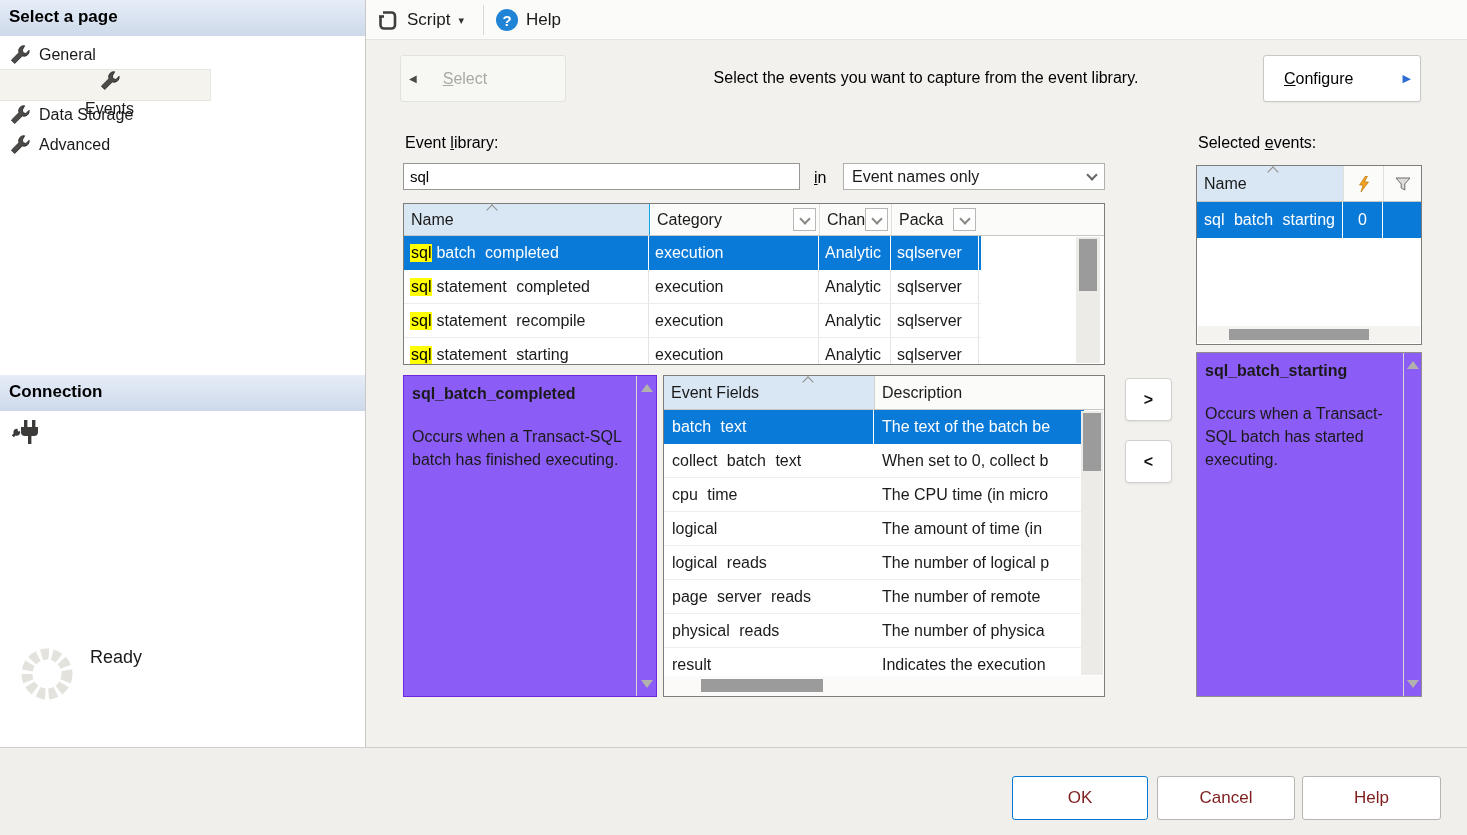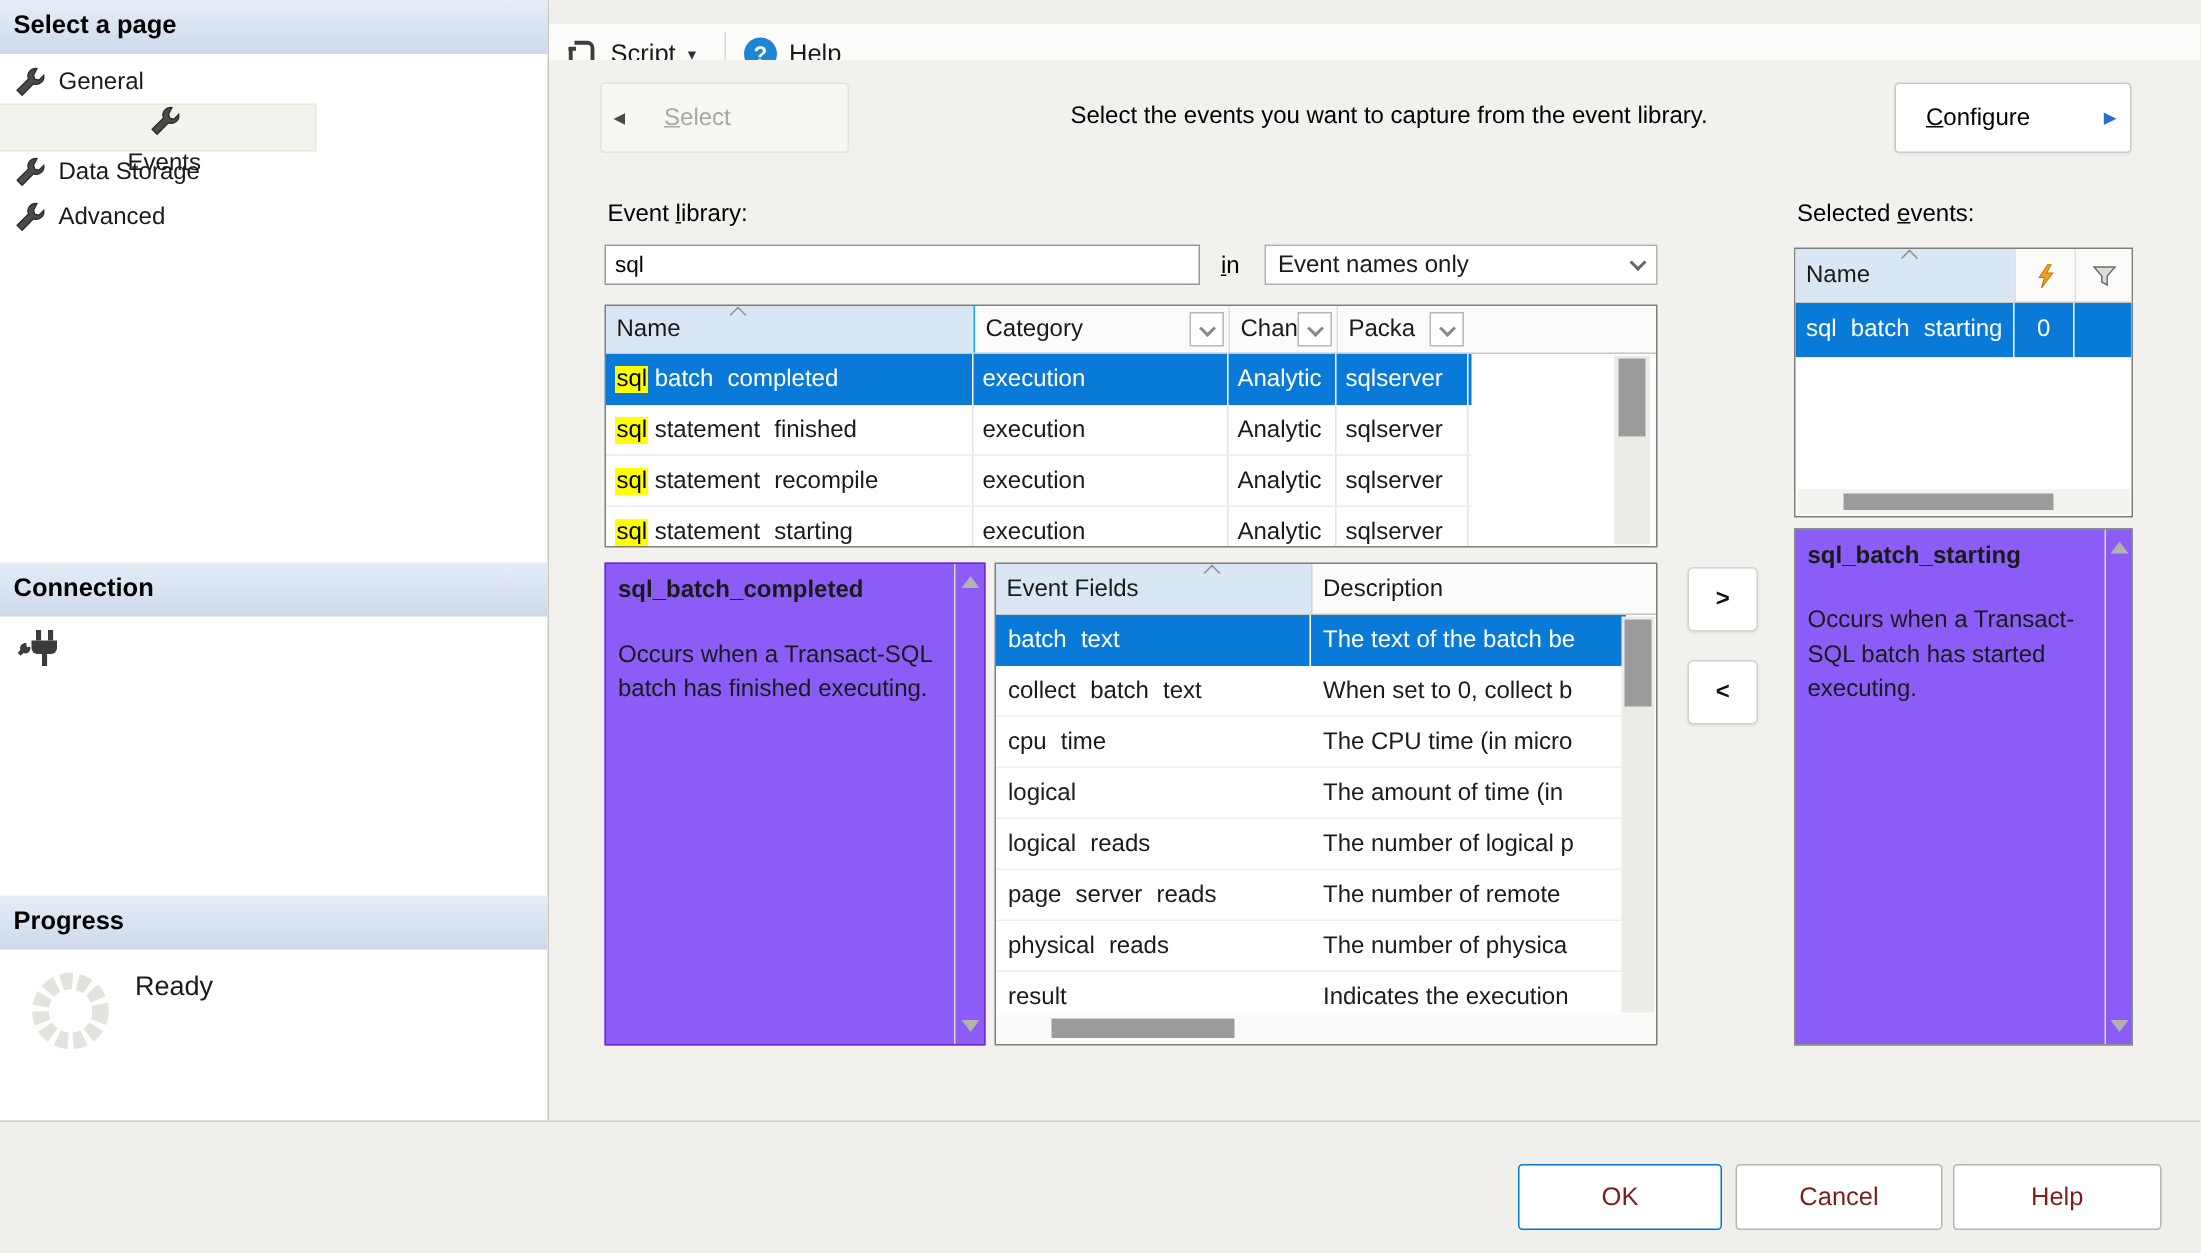--- a/index.html
+++ b/index.html
@@ -11,21 +11,21 @@
   .sidebar { left:0; top:0; width:366px; height:747px; background:#fff; border-right:1px solid #c9c8c5; }
   .sec-header { width:100%; height:36px; background:linear-gradient(#e6edf8,#cdd9ea); font-weight:bold; font-size:17px; padding:7px 0 0 9px; color:#000; }
   .side-item { display:flex; align-items:center; height:30px; padding-left:9px; font-size:16px; gap:8px; cursor:default; }
   .side-item.active { background:#f4f3ee; outline:1px solid #e8e6e0; width:210px;flex-direction:column; }
   .wrench { width:22px; height:22px; flex:0 0 22px; }
 
   
   .spinner { width:58px; height:58px; }
 
   
-  .toolbar { left:366px; top:16px; width:1101px; height:40px; background:#fbfbf9; border-bottom:1px solid #e5e4e0; }
+  .toolbar { left:366px; top:0; width:1101px; height:40px; background:#fbfbf9; border-bottom:1px solid #e5e4e0; }
   .tool-btn { position:absolute; top:0; height:40px; display:flex; align-items:center; gap:8px; font-size:17px; padding:0 8px; cursor:default; }
   .tb-sep { position:absolute; left:117px; top:5px; width:1px; height:30px; background:#d9d8d4; }
   .help-badge { width:22px; height:22px; border-radius:50%; background:#1f83d6; color:#fff; font-weight:bold; font-size:15px; display:flex; align-items:center; justify-content:center; }
   .caret-down { font-size:11px; color:#333; }
 
   
   .main { left:366px; top:40px; width:1101px; height:707px; background:#f2f1ee; }
 
   .nav-btn { border-radius:3px; font-size:16px; display:flex; align-items:center; }
   .select-btn { left:34px; top:15px; width:166px; height:47px; background:#f7f7f4; border:1px solid #e3e2de; color:#a9a8a4; }
@@ -122,21 +122,20 @@
 
   <div class="abs sec-header" style="top:375px;">Connection</div>
   <svg class="abs" style="left:11px; top:420px;" width="30" height="26" viewBox="0 0 30 26">
     <rect x="13" y="0" width="3.4" height="7" fill="#3c3b39"></rect>
     <rect x="21" y="0" width="3.4" height="7" fill="#3c3b39"></rect>
     <path d="M10 7 h17 v5 a4 4 0 0 1 -4 4 h-9 a4 4 0 0 1 -4 -4 z" fill="#3c3b39"></path>
     <rect x="17" y="16" width="3.4" height="8" fill="#3c3b39"></rect>
     <path d="M7 9a3.4 3.4 0 0 0-4.4 4.4L.8 15.2l2 2 1.8-1.8A3.4 3.4 0 0 0 9 11l-2 .5-.5-2z" fill="#3c3b39"></path>
   </svg>
 
-  <div class="abs sec-header" style="top:597px;">Progress</div>
   <svg class="abs spinner" style="left:18px; top:645px;" viewBox="0 0 58 58">
     <circle cx="29" cy="29" r="20" fill="none" stroke="#e3e2dd" stroke-width="11" stroke-dasharray="7.5 3.5"></circle>
   </svg>
   <div class="abs" style="left:90px; top:647px; font-size:18px;">Ready</div>
 </div>
 
 <div class="abs toolbar">
   <div class="tool-btn" style="left:2px;">
     <svg width="23" height="23" viewBox="0 0 23 23">
       <path d="M7 3.5h8.5a3.5 3.5 0 0 1 3.5 3.5v9a3.5 3.5 0 0 1-3.5 3.5H8A3.5 3.5 0 0 1 4.5 16V7" fill="none" stroke="#3f3e3c" stroke-width="2.6"></path>
@@ -209,21 +208,21 @@
       <div style="width:72px;">
           <span>Analytic</span>
         </div>
       <div style="width:88px;">
           <span>sqlserver</span>
         </div>
     </div>
     <div class="lib-row">
       <div style="width:245px;">
           <span class="hl">sql</span>
-          <span class="gapname">statement finished</span>
+          <span class="gapname">statement completed</span>
         </div>
       <div style="width:170px;">
           <span>execution</span>
         </div>
       <div style="width:72px;">
           <span>Analytic</span>
         </div>
       <div style="width:88px;">
           <span>sqlserver</span>
         </div>

